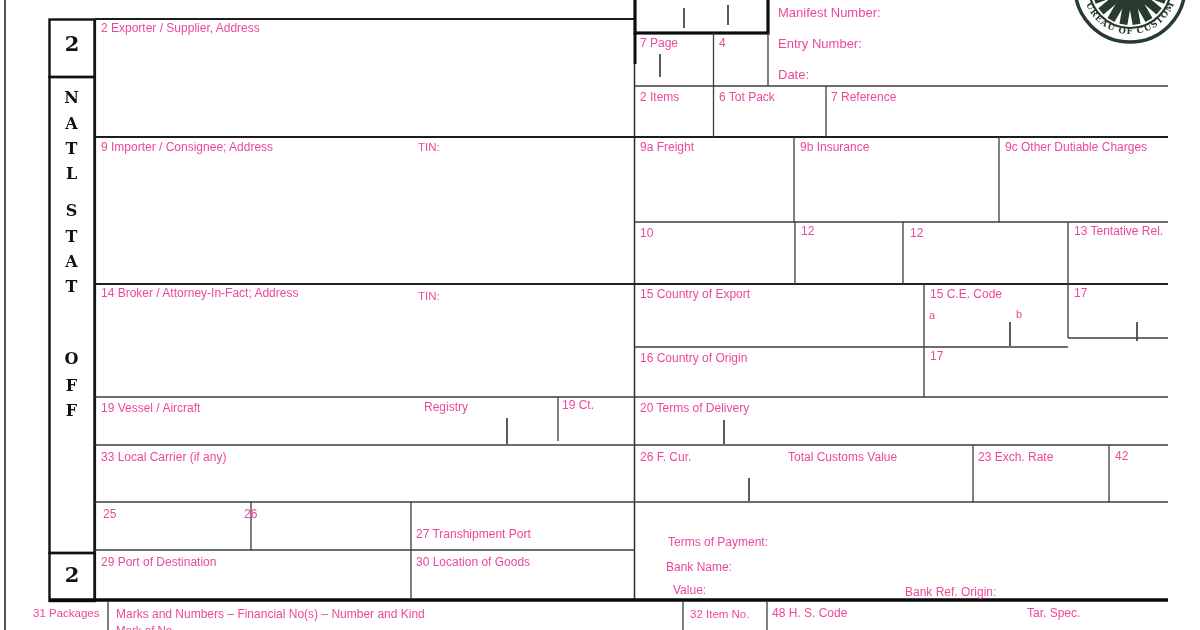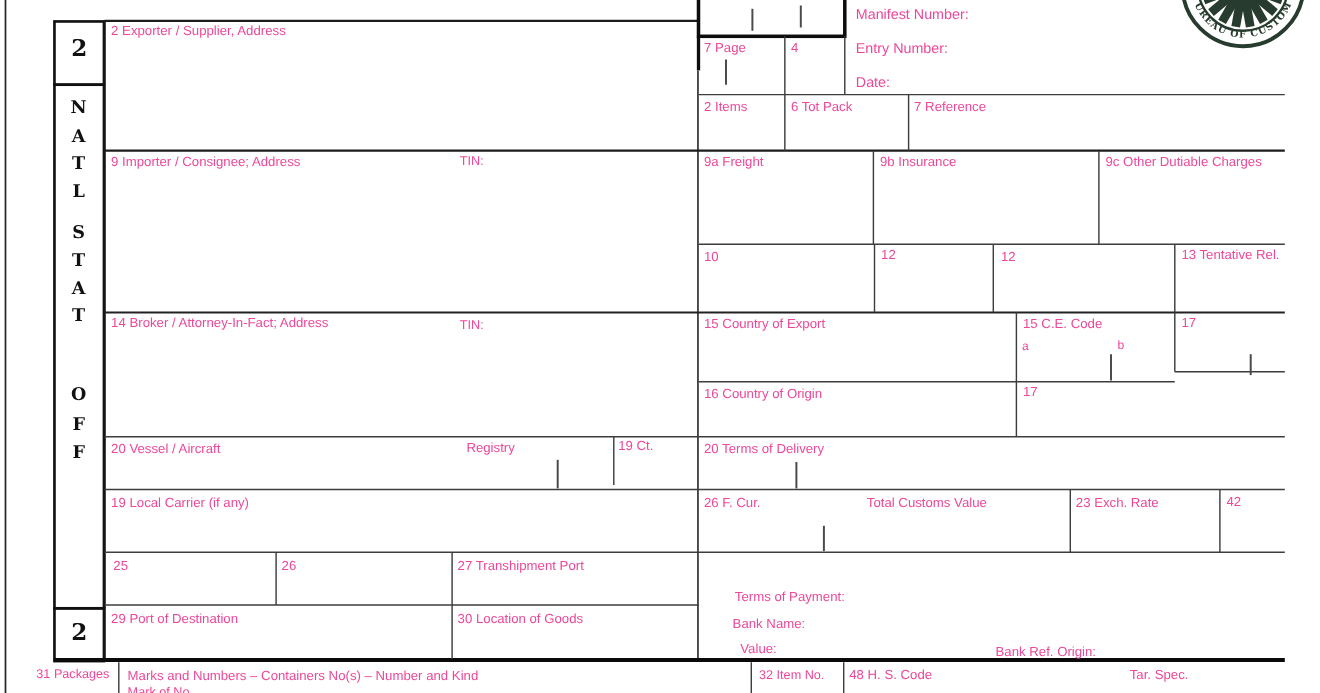--- a/index.html
+++ b/index.html
@@ -115,27 +115,27 @@
   <div class="lbl hd" style="left:778px;top:68px">Date:</div>
   <div class="lbl" style="left:640px;top:91px">2 Items</div>
   <div class="lbl" style="left:719px;top:91px">6 Tot Pack</div>
   <div class="lbl" style="left:831px;top:91px">7 Reference</div>
 
   <div class="lbl" style="left:101px;top:22px">2 Exporter / Supplier, Address</div>
   <div class="lbl" style="left:101px;top:141px">9 Importer / Consignee; Address</div>
   <div class="lbl sm" style="left:418px;top:141px">TIN:</div>
   <div class="lbl" style="left:101px;top:287px">14 Broker / Attorney-In-Fact; Address</div>
   <div class="lbl sm" style="left:418px;top:290px">TIN:</div>
-  <div class="lbl" style="left:101px;top:402px">20 Vessel / Aircraft</div>
+  <div class="lbl" style="left:101px;top:402px">19 Vessel / Aircraft</div>
   <div class="lbl" style="left:424px;top:401px">Registry</div>
   <div class="lbl" style="left:562px;top:399px">19 Ct.</div>
-  <div class="lbl" style="left:101px;top:451px">19 Local Carrier (if any)</div>
+  <div class="lbl" style="left:101px;top:451px">33 Local Carrier (if any)</div>
   <div class="lbl" style="left:103px;top:508px">25</div>
-  <div class="lbl" style="left:256px;top:508px">26</div>
-  <div class="lbl" style="left:416px;top:508px">27 Transhipment Port</div>
+  <div class="lbl" style="left:244px;top:508px">26</div>
+  <div class="lbl" style="left:416px;top:528px">27 Transhipment Port</div>
   <div class="lbl" style="left:101px;top:556px">29 Port of Destination</div>
   <div class="lbl" style="left:416px;top:556px">30 Location of Goods</div>
 
   <div class="lbl" style="left:640px;top:141px">9a Freight</div>
   <div class="lbl" style="left:800px;top:141px">9b Insurance</div>
   <div class="lbl" style="left:1005px;top:141px">9c Other Dutiable Charges</div>
   <div class="lbl" style="left:640px;top:227px">10</div>
   <div class="lbl" style="left:801px;top:225px">12</div>
   <div class="lbl" style="left:910px;top:227px">12</div>
   <div class="lbl" style="left:1074px;top:225px">13 Tentative Rel.</div>
@@ -150,19 +150,19 @@
   <div class="lbl" style="left:640px;top:451px">26 F. Cur.</div>
   <div class="lbl" style="left:788px;top:451px">Total Customs Value</div>
   <div class="lbl" style="left:978px;top:451px">23 Exch. Rate</div>
   <div class="lbl" style="left:1115px;top:450px">42</div>
   <div class="lbl" style="left:668px;top:536px">Terms of Payment:</div>
   <div class="lbl" style="left:666px;top:561px">Bank Name:</div>
   <div class="lbl" style="left:673px;top:584px">Value:</div>
   <div class="lbl" style="left:905px;top:586px">Bank Ref. Origin:</div>
 
   <div class="lbl sm" style="left:33px;top:607px">31 Packages</div>
-  <div class="lbl" style="left:116px;top:608px">Marks and Numbers – Containers No(s) – Number and Kind</div>
+  <div class="lbl" style="left:116px;top:608px">Marks and Numbers – Financial No(s) – Number and Kind</div>
   <div class="lbl sm" style="left:116px;top:624px">Mark of No</div>
   <div class="lbl sm" style="left:690px;top:608px">32 Item No.</div>
   <div class="lbl" style="left:772px;top:607px">48 H. S. Code</div>
   <div class="lbl" style="left:1027px;top:607px">Tar. Spec.</div>
 
 </div>
 
 </body></html>

